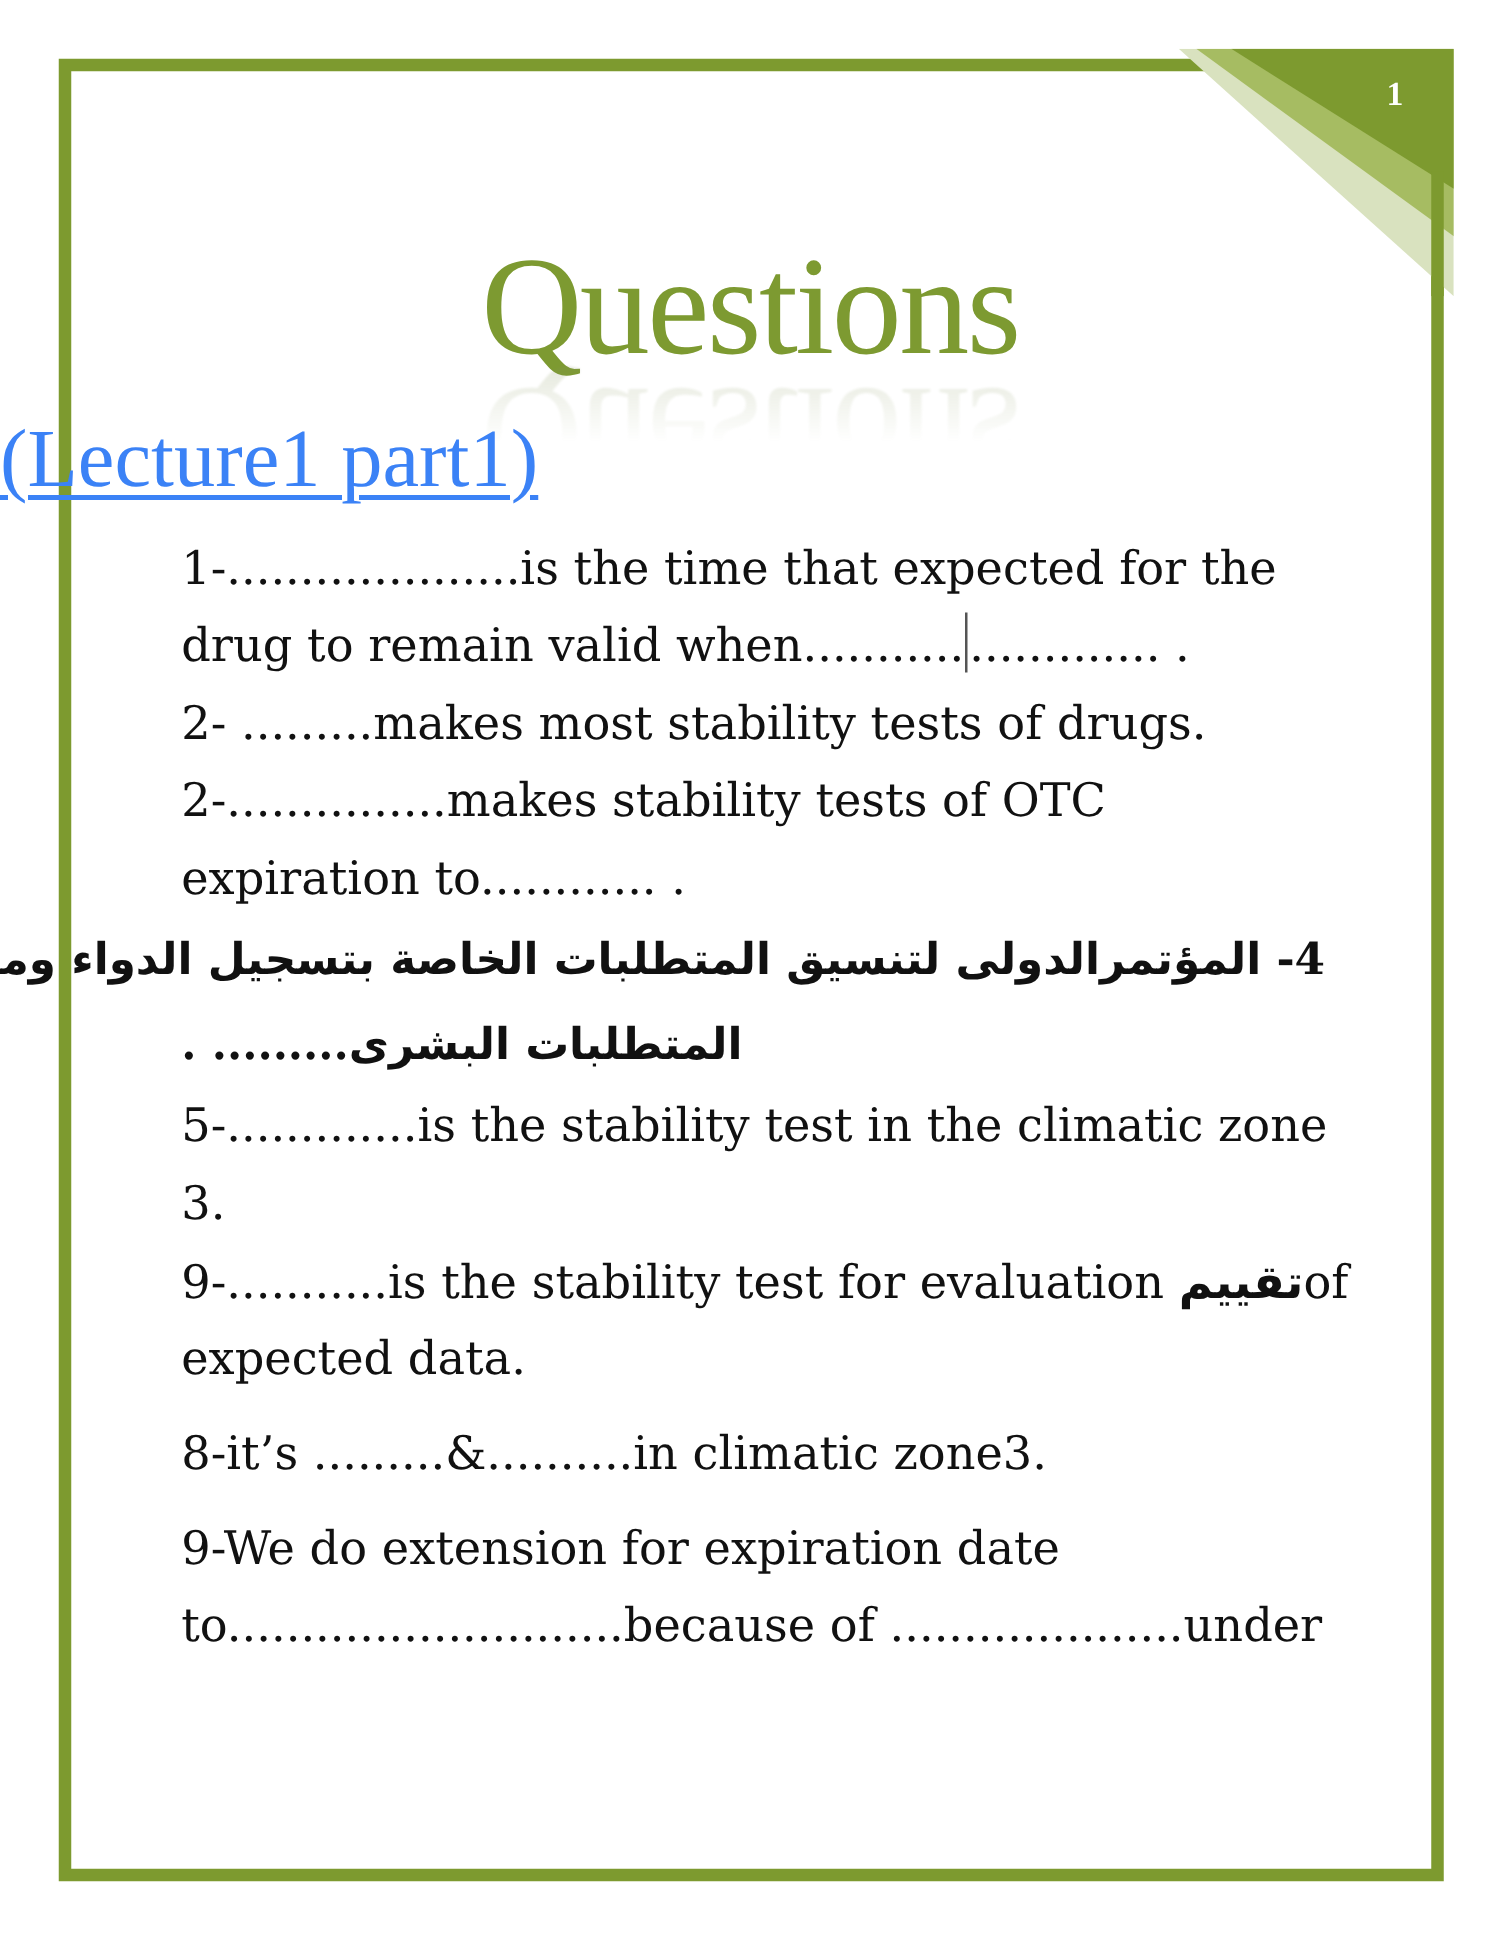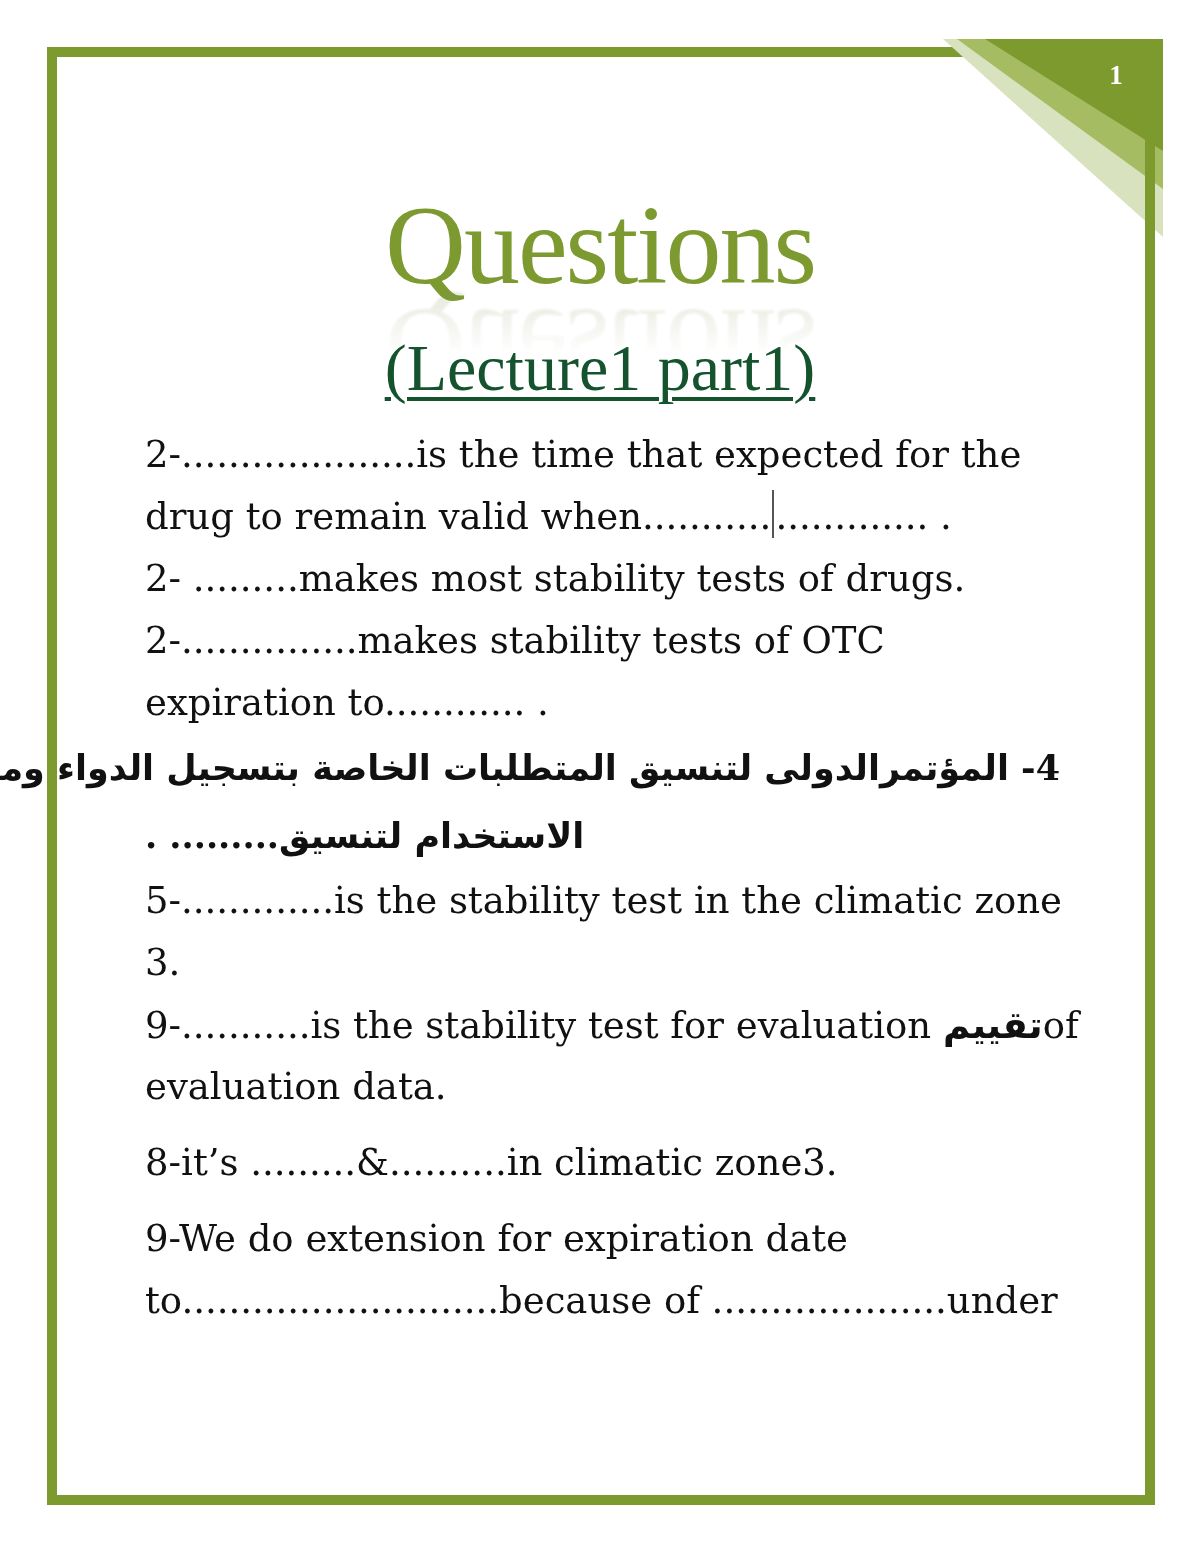--- a/index.html
+++ b/index.html
@@ -31,22 +31,22 @@
   .title-reflection{
     position:absolute;left:0;top:286px;width:100%;text-align:center;z-index:2;
     font-family:"Liberation Serif",serif;font-size:112px;line-height:1.1;
     color:#7d9a31;letter-spacing:-2px;
     transform:scaleY(-1);opacity:0.28;filter:blur(1px) grayscale(0.45);
     -webkit-mask-image:linear-gradient(to top,rgba(0,0,0,.8),transparent 55%);
     mask-image:linear-gradient(to top,rgba(0,0,0,.8),transparent 55%);
     pointer-events:none;
   }
   .subtitle{
-    position:absolute;left:0;top:330px;width:100%;text-align:center;z-index:2;
-    font-family:"Liberation Serif",serif;font-size:66px;color:#14532d;
+    position:absolute;left:0;top:330px;width:100%;z-index:2;
+    font-family:"Liberation Serif",serif;font-size:66px;color:#3b82f6;
     text-decoration:underline;text-decoration-thickness:4px;text-underline-offset:7px;
   }
   
   .questions{
     position:absolute;left:145px;top:424px;width:915px;z-index:2;
     font-size:37px;
   }
   .q{margin:0;}
   .q.spaced{margin-top:14px;}
   .qline{height:62px;line-height:62px;white-space:nowrap;}
@@ -75,46 +75,46 @@
 <div class="page-number">1</div>
 
 <div class="title">Questions</div>
 <div class="title-reflection">Questions</div>
 
 <div class="subtitle">(Lecture1 part1)</div>
 
 <div class="questions">
 
   <p class="q">
-    <span class="qline" style="display:block">2-....................is the time that expected for the</span>
+    <span class="qline" style="display:block">1-....................is the time that expected for the</span>
     <span class="qline" style="display:block"><span>drug to remain valid when...........</span><span class="caret"></span><span>............. .</span></span>
   </p>
 
   <p class="q">
     <span class="qline" style="display:block">2- .........makes most stability tests of drugs.</span>
   </p>
 
   <p class="q">
     <span class="qline" style="display:block">2-...............makes stability tests of OTC</span>
     <span class="qline" style="display:block">expiration to............ .</span>
   </p>
 
   <p class="q arabic">
     <span class="qline r1" style="display:block" dir="rtl" lang="ar">4- المؤتمرالدولى لتنسيق المتطلبات الخاصة بتسجيل الدواء ومعدل</span>
-    <span class="qline r2" style="display:block" dir="rtl" lang="ar">الاستخدام لتنسيق......... .</span>
+    <span class="qline r2" style="display:block" dir="rtl" lang="ar">المتطلبات البشرى......... .</span>
   </p>
 
   <p class="q">
     <span class="qline" style="display:block">5-.............is the stability test in the climatic zone</span>
     <span class="qline" style="display:block">3.</span>
   </p>
 
   <p class="q">
     <span class="qline" style="display:block"><span>9-...........is the stability test for evaluation </span><span class="ar-inline" lang="ar">تقييم</span><span>of</span></span>
-    <span class="qline" style="display:block">evaluation data.</span>
+    <span class="qline" style="display:block">expected data.</span>
   </p>
 
 
   <p class="q spaced">
     <span class="qline" style="display:block">8-it’s .........&amp;..........in climatic zone3.</span>
   </p>
 
   <p class="q spaced">
     <span class="qline" style="display:block">9-We do extension for expiration date</span>
     <span class="qline" style="display:block">to...........................because of ....................under</span>

